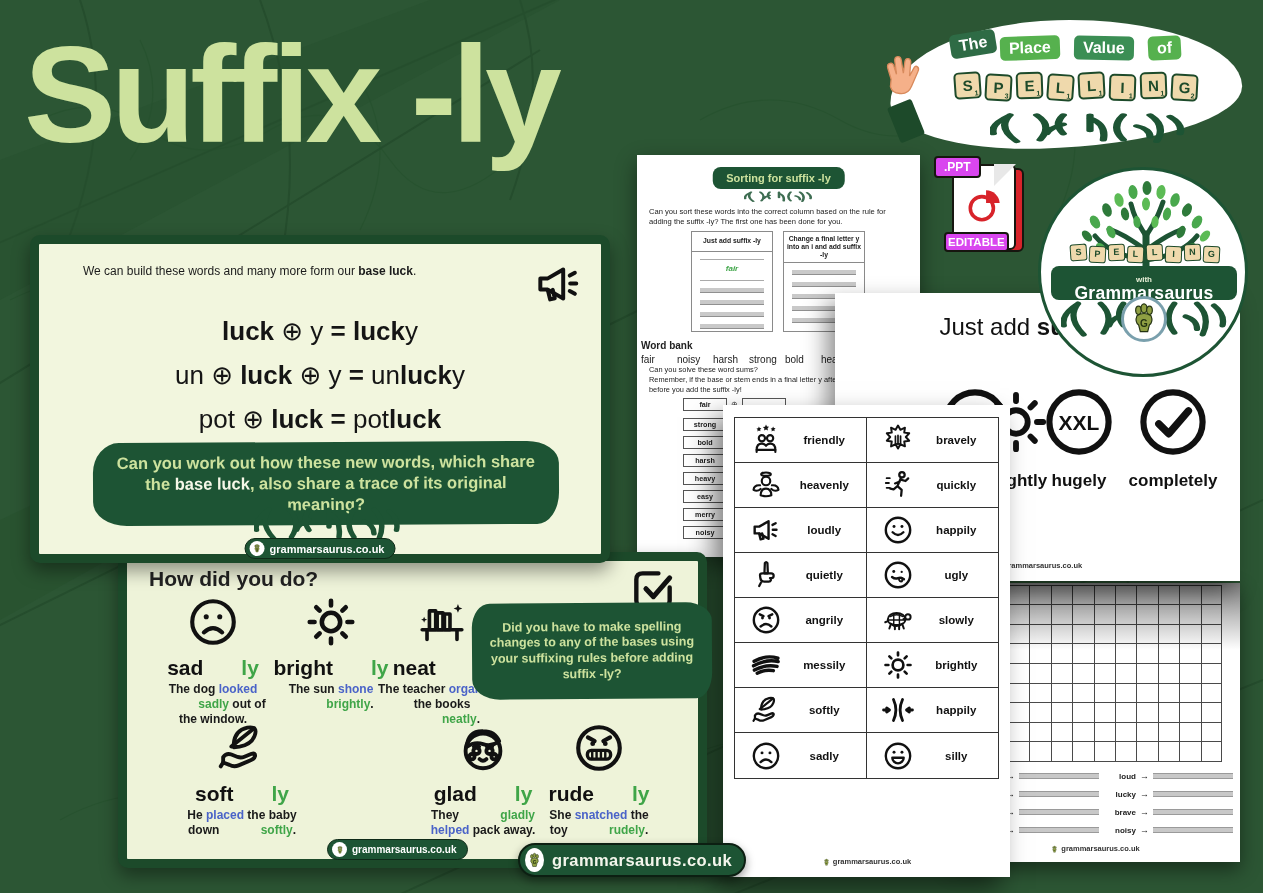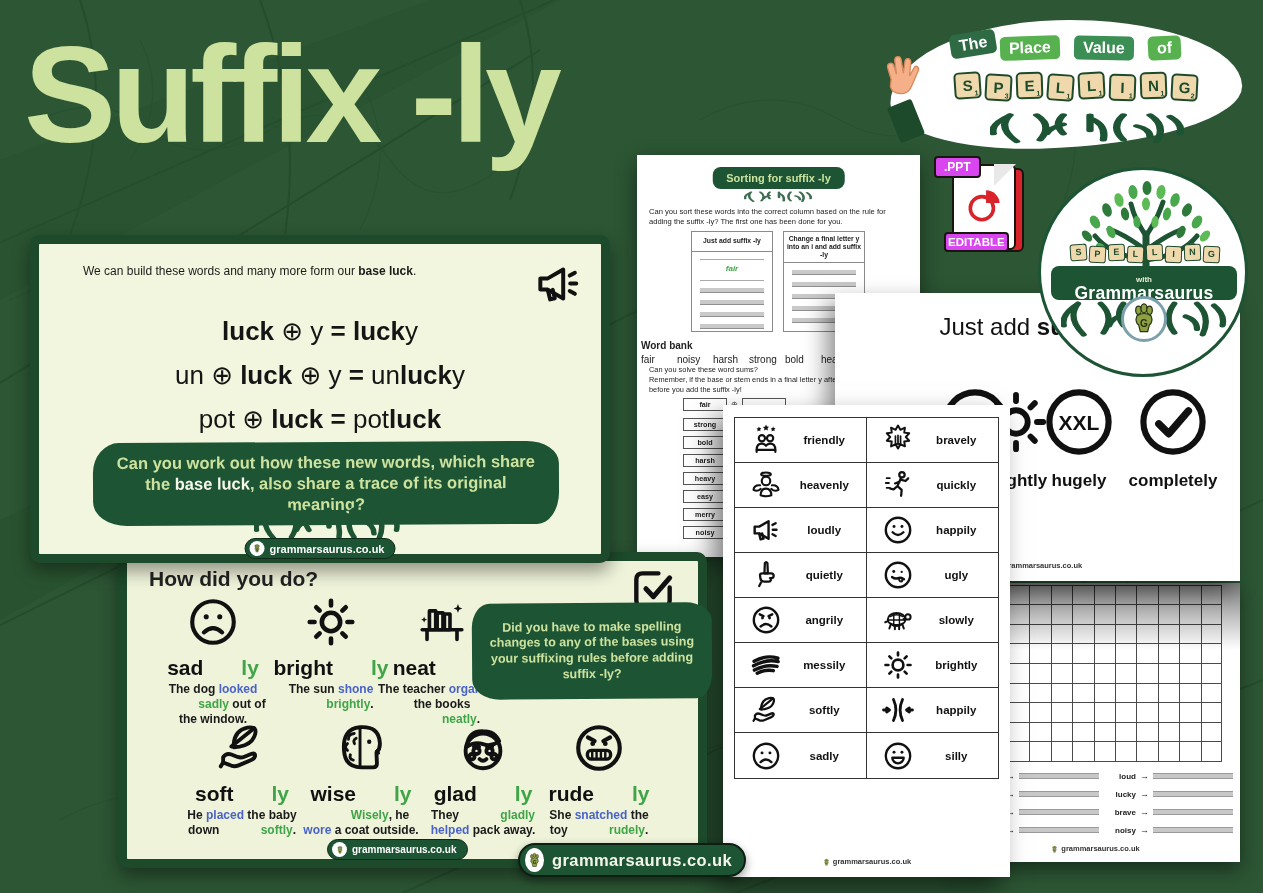--- a/index.html
+++ b/index.html
@@ -750,27 +750,20 @@
     </div>
     <div id="rev-blob">Did you have to make spelling changes to any of the bases using your suffixing rules before adding suffix -ly?</div>
 
     <div class="rev-item" style="left:50px;top:158px;width:130px;">
       <svg viewBox="0 0 24 24">
           <use href="#ic-feather"></use>
         </svg>
       <div class="rev-word"><span class="c-b">soft</span><span class="c-green">ly</span></div>
       <div class="rev-sent"><span>He </span><span class="c-blue">placed</span><span> the baby down </span><span class="c-green">softly</span><span>.</span></div>
     </div>
-    <div class="rev-item" style="left:174px;top:158px;width:120px;">
-      <svg viewBox="0 0 24 24">
-          <use href="#ic-brain"></use>
-        </svg>
-      <div class="rev-word"><span class="c-b">wise</span><span class="c-green">ly</span></div>
-      <div class="rev-sent"><span class="c-green">Wisely</span><span>, he </span><span class="c-blue">wore</span><span> a coat outside.</span></div>
-    </div>
     <div class="rev-item" style="left:294px;top:158px;width:124px;">
       <svg viewBox="0 0 24 24">
           <use href="#ic-boy"></use>
         </svg>
       <div class="rev-word"><span class="c-b">glad</span><span class="c-green">ly</span></div>
       <div class="rev-sent"><span>They </span><span class="c-green">gladly</span><span> </span><span class="c-blue">helped</span><span> pack away.</span></div>
     </div>
     <div class="rev-item" style="left:412px;top:158px;width:120px;">
       <svg viewBox="0 0 24 24">
           <use href="#ic-grawlix"></use>

